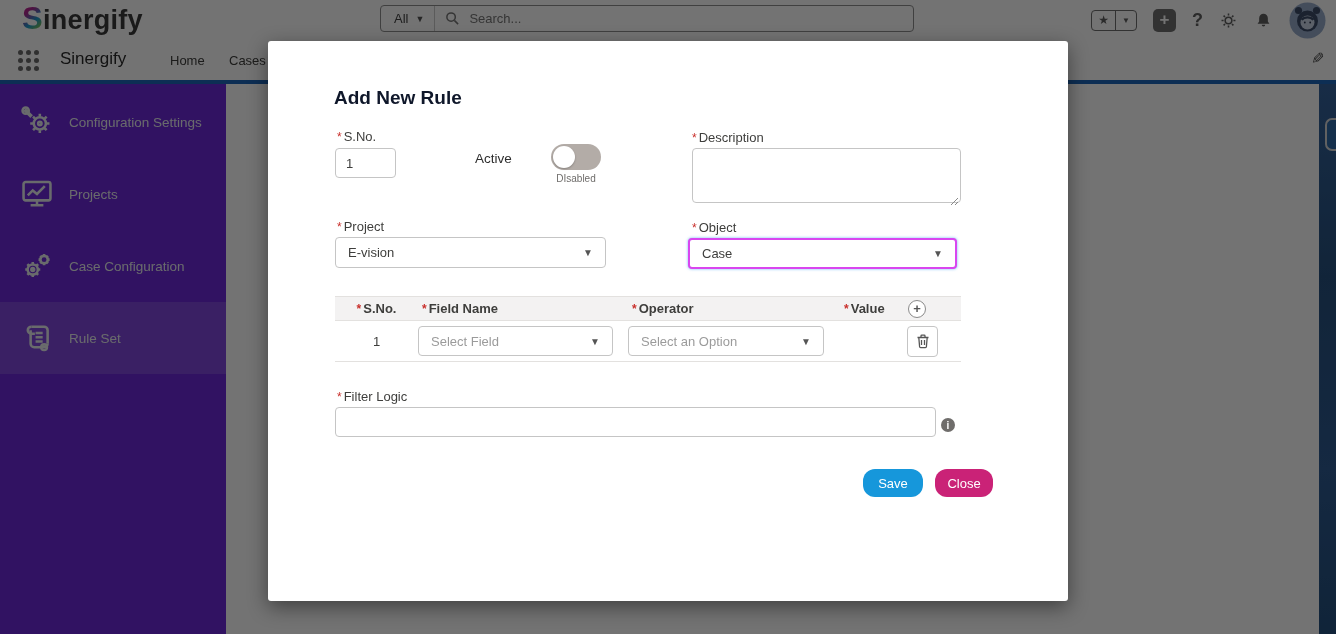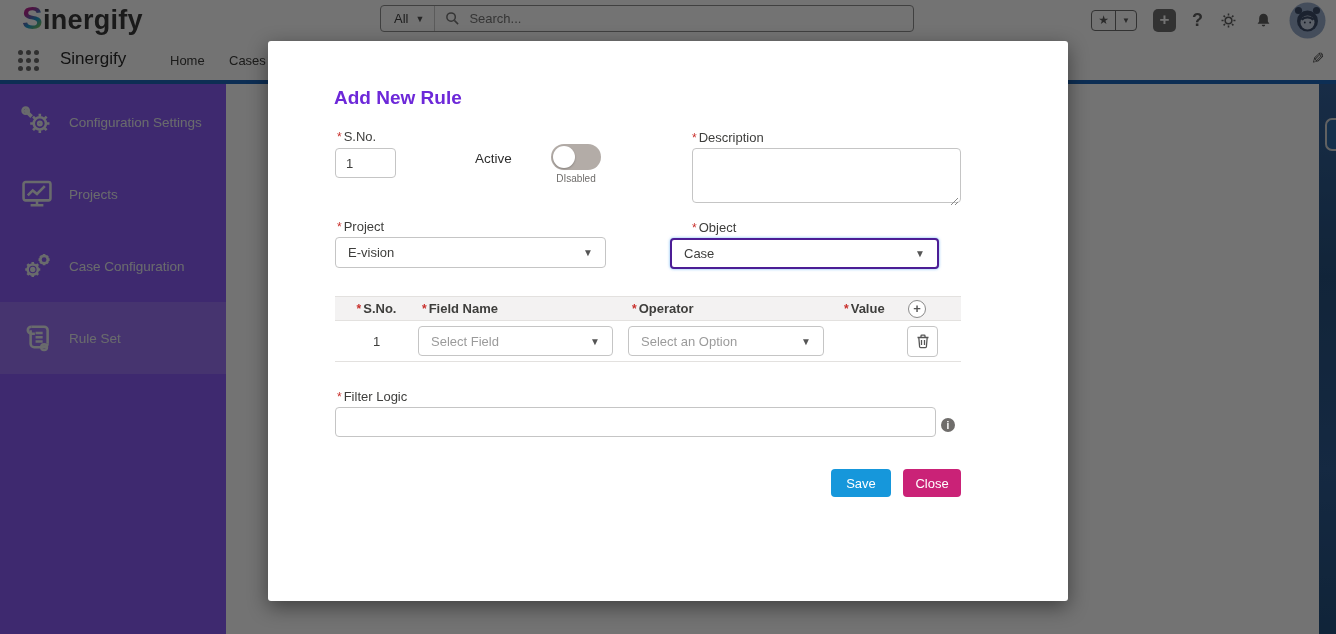--- a/index.html
+++ b/index.html
@@ -33,21 +33,21 @@
             border-bottom:4px solid #1D66BB; }
   .waffle { position:absolute; left:18px; top:10px; width:21px; height:21px; display:grid;
             grid-template-columns:repeat(3,1fr); grid-template-rows:repeat(3,1fr); gap:3px; }
   .waffle i { background:#6b6b6b; border-radius:50%; }
   .app-name { position:absolute; left:60px; top:9px; font-size:17px; color:#2b2b2b; }
   .tab { position:absolute; top:13px; font-size:13px; color:#3e3e3c; }
   .tab-home { left:170px; } .tab-cases { left:229px; }
   .pencil { position:absolute; right:12px; top:9px; font-size:16px; color:#4a4a4a; transform:scaleX(-1); }
 
   
-  .sidebar { position:absolute; left:0; top:84px; width:226px; bottom:0; background:#8b5cf6; padding-top:2px; }
+  .sidebar { position:absolute; left:0; top:84px; width:226px; bottom:0; background:#6d28d9; padding-top:2px; }
   .side-item { height:72px; display:flex; align-items:center; padding-left:20px; gap:15px; color:#E9EDF0; cursor:pointer; }
   .side-item svg { width:34px; height:34px; flex:0 0 34px; }
   .side-item .lbl { font-size:13.5px; }
   .side-item.active { background:rgba(255,255,255,0.15);align-items:center; }
   .collapse { position:absolute; left:245px; top:176px; width:21px; height:52px; background:#1A8CBC;
               border-radius:0 30px 30px 0; color:#DCE4E9; display:flex; align-items:center; justify-content:center;
               font-size:17px; font-weight:700; }
 
   
   .content-bg { position:absolute; left:245px; top:84px; right:0; bottom:0; background:#fff; }
@@ -55,21 +55,21 @@
                  background:linear-gradient(180deg,#35639C 0%,#27517F 35%,#2F5B92 70%,#24507E 100%); }
   .dock-tab { position:absolute; right:0; top:118px; width:11px; height:33px; background:#2F6AA8;
               border:2px solid #D8D8D8; border-right:none; border-radius:7px 0 0 7px; }
 
   
   .overlay { position:absolute; inset:0; background:rgba(0,0,0,0.55); }
 
   
   .modal { position:absolute; left:268px; top:41px; width:800px; height:560px; background:#fff;
            border-radius:3px; box-shadow:0 6px 20px rgba(0,0,0,0.45); }
-  .m-title { position:absolute; left:66px; top:46px; font-size:19px; font-weight:700; color:#6d28d9; }
+  .m-title { position:absolute; left:66px; top:46px; font-size:19px; font-weight:700; color:#0f172a; }
   .flabel { position:absolute; font-size:13px; color:#3e3e3c; }
   .req { color:#C9302C; margin-right:2px; font-size:12px; }
   .tbx { position:absolute; border:1px solid #C5C5C5; border-radius:4px; font-size:13px; color:#3e3e3c;
          background:#fff; font-family:"Liberation Sans", sans-serif; }
   .sno-label { left:69px; top:88px; }
   .sno-input { left:67px; top:107px; width:61px; height:30px; padding-left:10px; }
   .active-label { left:207px; top:110px; font-size:13.5px; color:#2e2e2e; }
   .toggle { position:absolute; left:283px; top:103px; width:50px; height:26px; background:#B3ACA7;
             border-radius:13px; cursor:pointer; }
   .toggle::after { content:""; position:absolute; left:2px; top:2px; width:22px; height:22px; background:#fff;
@@ -78,21 +78,21 @@
   .desc-label { left:424px; top:89px; }
   .desc-area { left:424px; top:107px; width:269px; height:55px; resize:none; padding:6px 8px; outline:none; }
   .resize-grip { position:absolute; left:682px; top:151px; color:#8a8a8a; }
   .project-label { left:69px; top:178px;text-align:center; }
   .object-label { left:424px; top:179px; }
   .select { position:absolute; display:flex; align-items:center; justify-content:space-between;
             padding:0 12px; border:1px solid #C5C5C5; border-radius:4px; background:#fff; font-size:13px;
             color:#3e3e3c; cursor:pointer; }
   .select .chev { font-size:10px; color:#555; }
   .project-select { left:67px; top:196px; width:271px; height:31px; }
-  .object-select { left:402px; top:197px; width:269px; height:31px; border:2px solid #4c1d95;
+  .object-select { left:420px; top:197px; width:269px; height:31px; border:2px solid #d946ef;
                    box-shadow:0 0 3px rgba(21,137,238,.6); }
   .ph { color:#9b9b9b; }
 
   .rule-table { position:absolute; left:67px; top:255px; width:626px; }
   .t-head, .t-row { display:grid; grid-template-columns:83px 210px 196px 82px 55px; align-items:center; }
   .t-head { height:25px; background:#F3F2F2; border-top:1px solid #E3E1DF; border-bottom:1px solid #E3E1DF;
             font-size:13px; font-weight:700; color:#3E3E3C; }
   .t-head .c1 { text-align:center; }
   .t-head .c2, .t-head .c3 { padding-left:4px; }
   .t-head .c4 { padding-left:20px; }
@@ -104,22 +104,22 @@
   .fld-select { width:195px; }
   .op-select { width:196px; }
   .trash-btn { width:31px; height:31px; border:1px solid #C5C5C5; border-radius:4px; background:#fff;
                display:flex; align-items:center; justify-content:center; color:#555; cursor:pointer; margin-left:1px; }
 
   .filter-label { left:69px; top:348px; }
   .filter-input { left:67px; top:366px; width:601px; height:30px; padding:0 10px; outline:none; }
   .info-icon { position:absolute; left:673px; top:377px; width:14px; height:14px; border-radius:50%;
                background:#6F6D6B; color:#fff; font-size:10px; font-weight:700; display:flex; align-items:center;
                justify-content:center; }
-  .btn { position:absolute; border:none; border-radius:4px; color:#fff; font-size:13px; cursor:pointer;
-         font-family:"Liberation Sans", sans-serif; }
+  .btn { position:absolute; border:none; border-radius:12px; color:#fff; font-size:13px; cursor:pointer;
+         font-family:"Liberation Sans", sans-serif;margin-left:32px; }
   .save-btn { left:563px; top:428px; width:60px; height:28px; background:#1697DB; }
   .close-btn { left:635px; top:428px; width:58px; height:28px; background:#CA2277; }
 </style>
 </head>
 <body>
 
 <div class="screen">
 
   <div class="topbar">
     <div class="logo"><span class="s">S</span><span>inergify</span></div>

